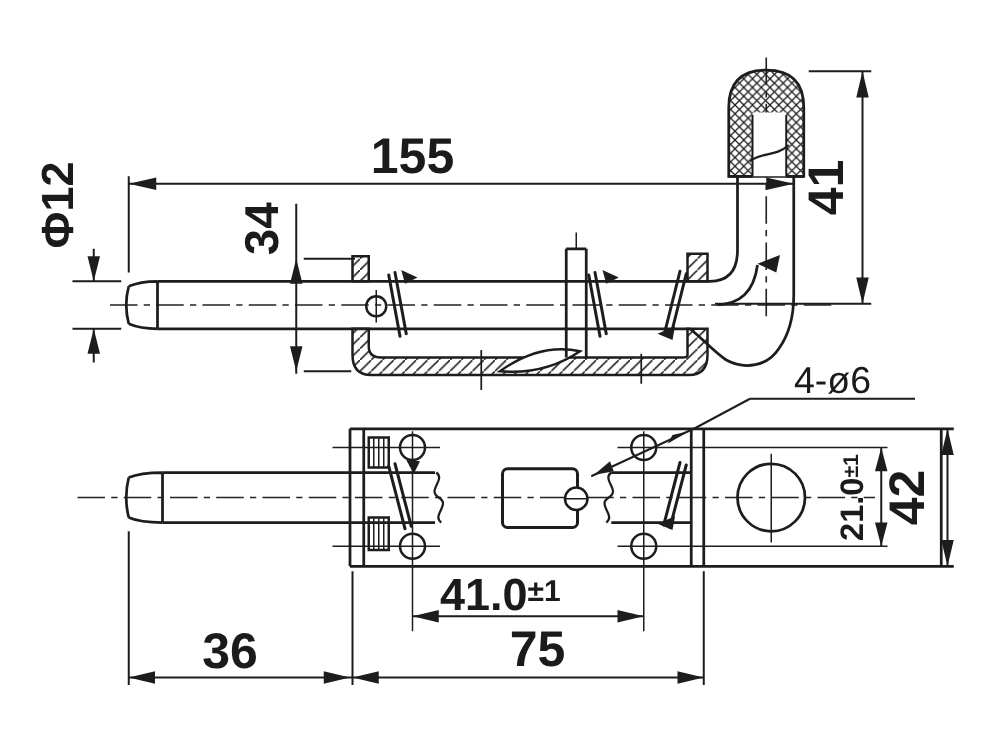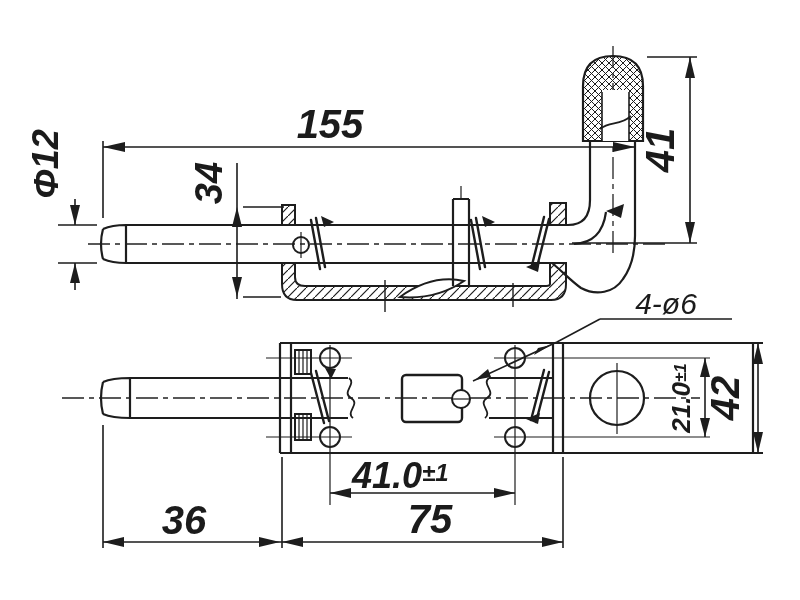--- a/index.html
+++ b/index.html
@@ -1,16 +1,16 @@
 <!DOCTYPE html>
 <html><head>
 <meta charset="utf-8">
 <style>
   html,body{margin:0;padding:0;background:#fff;}
-  .sheet{width:800px;height:600px;background:#fff;position:relative;overflow:hidden;font-style:italic;}
+  .sheet{width:800px;height:600px;background:#fff;position:relative;overflow:hidden;}
   svg{display:block;}
   text{font-family:"Liberation Sans","DejaVu Sans",sans-serif;fill:#1b1b1b;}
   .dim{font-weight:bold;}
 </style>
 </head>
 <body>
 
 <div class="sheet">
 <svg width="800" height="600" viewBox="0 0 800 600">
   <defs>

